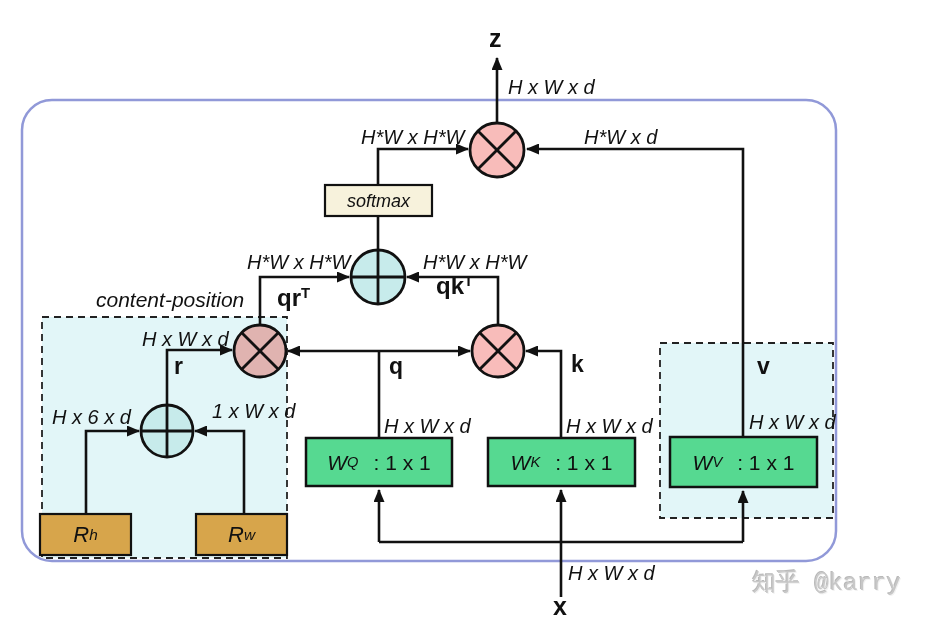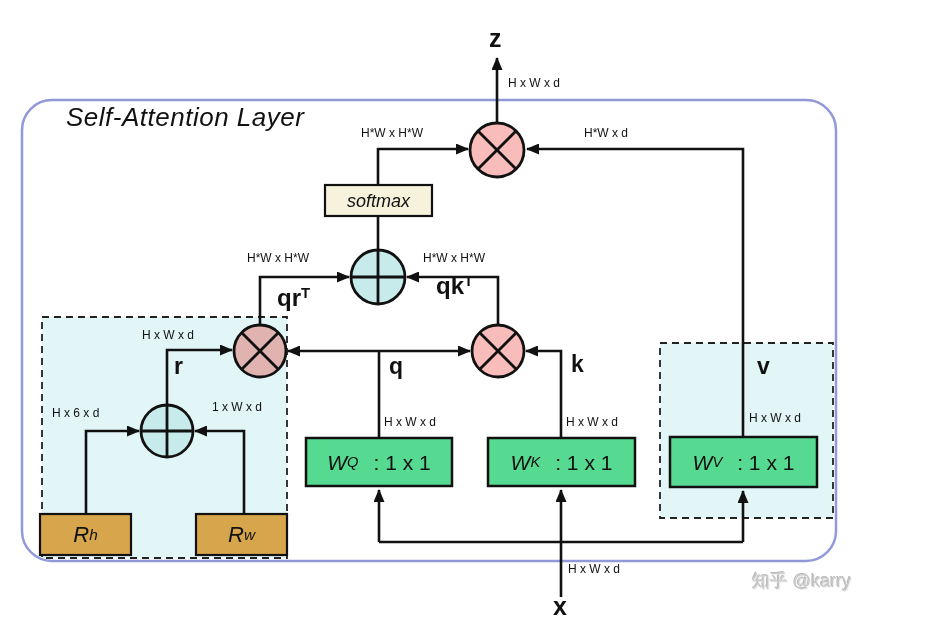--- a/index.html
+++ b/index.html
@@ -1,31 +1,31 @@
 <!DOCTYPE html>
 <html style="--outer-border: #9199d8; --mult-pink: #f8bcba; --mult-rose: #e0b3b0; --add-cyan: #c7ebeb; --panel-cyan: #e2f6f8; --softmax-cream: #f7f2dc; --conv-green: #56d991; --rel-tan: #d7a54b; --line: #111111; --watermark: #c7c7c7;"><head>
 <meta charset="utf-8">
 <style>
   html,body{margin:0;padding:0;background:#fff;}
   .stage{position:relative;width:940px;height:632px;background:#fff;overflow:hidden;
          font-family:"Liberation Sans",sans-serif;color:#111;}
   svg{position:absolute;left:0;top:0;}
   .lbl{position:absolute;white-space:nowrap;line-height:1;}
-  .dim{font-size:12px;}
+  .dim{font-style:italic;font-size:20px;}
   .var{font-weight:bold;font-size:23px;}
   .math{font-weight:bold;font-size:24px;}
   .ttl{font-style:italic;font-size:26px;letter-spacing:.5px;}
   .boxlbl{position:absolute;display:flex;align-items:center;justify-content:center;
           font-size:21px;line-height:1;}
   .sub{font-size:.7em;vertical-align:-.28em;font-style:italic;}
   .sup{font-size:.62em;vertical-align:.55em;font-weight:bold;}
   .it{font-style:italic;}
   .suffix{margin-left:15px;}
   .softmaxlbl{font-style:italic;font-size:18px;}
-  .wm{font-size:18px;color:var(--watermark);text-shadow:1px 1px 0 #f2f2f2,-1px -1px 0 #b9b9b9;}
+  .wm{font-size:24px;color:var(--watermark);text-shadow:1px 1px 0 #f2f2f2,-1px -1px 0 #b9b9b9;font-family:Liberation Mono, monospace;}
 </style>
 </head>
 <body>
 
 <div class="stage">
 
   <svg width="940" height="632" viewBox="0 0 940 632">
     <defs>
       <marker id="ah" markerUnits="userSpaceOnUse" markerWidth="14" markerHeight="11" refX="12" refY="5.5" orient="auto">
         <polygon points="0,0 13,5.5 0,11" style="fill:var(--line)"></polygon>
@@ -86,36 +86,36 @@
     </g>
 
     <rect x="325" y="185" width="107" height="31" style="fill:var(--softmax-cream);stroke:var(--line);stroke-width:2.2"></rect>
     <rect x="306" y="438" width="146" height="48" style="fill:var(--conv-green);stroke:var(--line);stroke-width:2.5"></rect>
     <rect x="488" y="438" width="147" height="48" style="fill:var(--conv-green);stroke:var(--line);stroke-width:2.5"></rect>
     <rect x="670" y="437" width="147" height="50" style="fill:var(--conv-green);stroke:var(--line);stroke-width:2.5"></rect>
     <rect x="40" y="514" width="91" height="41" style="fill:var(--rel-tan);stroke:var(--line);stroke-width:2.2"></rect>
     <rect x="196" y="514" width="91" height="41" style="fill:var(--rel-tan);stroke:var(--line);stroke-width:2.2"></rect>
   </svg>
 
-  <div class="lbl ttl" style="left:66px;top:104px">Self-Attention Layer</div>
 
   <div class="lbl var" style="left:489px;top:26px;font-size:25px">z</div>
   <div class="lbl dim" style="left:508px;top:77px">H x W x d</div>
 
   <div class="lbl dim" style="left:361px;top:127px">H*W x H*W</div>
   <div class="lbl dim" style="left:584px;top:127px">H*W x d</div>
 
   <div class="boxlbl softmaxlbl" style="left:325px;top:185px;width:107px;height:31px">softmax</div>
 
   <div class="lbl dim" style="left:247px;top:252px">H*W x H*W</div>
   <div class="lbl dim" style="left:423px;top:252px">H*W x H*W</div>
 
   <div class="lbl math" style="left:277px;top:286px"><span>qr</span><span class="sup">T</span></div>
   <div class="lbl math" style="left:436px;top:274px"><span>qk</span><span class="sup">T</span></div>
 
+  <div class="lbl it" style="left:96px;top:289px;font-size:21px">content-position</div>
 
   <div class="lbl dim" style="left:142px;top:329px">H x W x d</div>
   <div class="lbl var" style="left:174px;top:355px">r</div>
   <div class="lbl var" style="left:389px;top:355px">q</div>
   <div class="lbl var" style="left:571px;top:353px">k</div>
   <div class="lbl var" style="left:757px;top:355px">v</div>
 
   <div class="lbl dim" style="left:52px;top:407px">H x 6 x d</div>
   <div class="lbl dim" style="left:212px;top:401px">1 x W x d</div>
 

